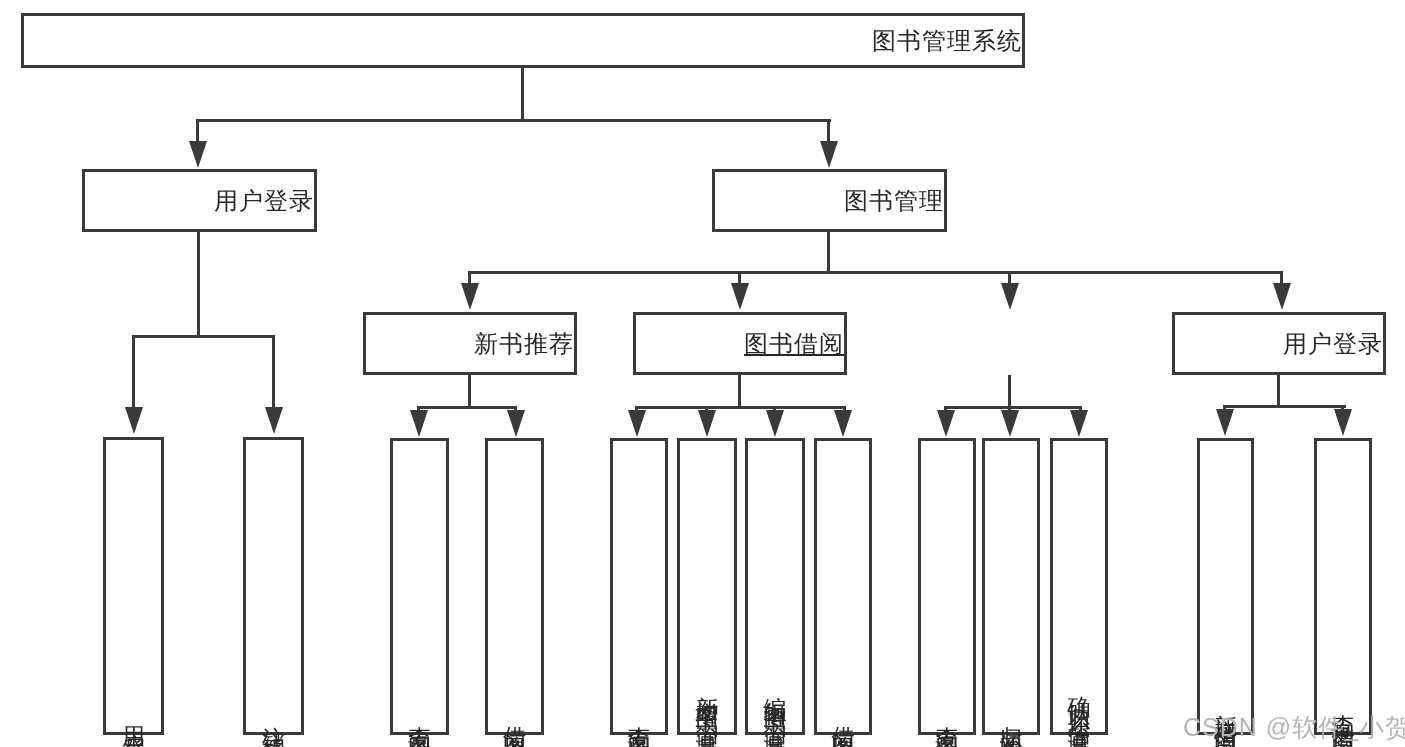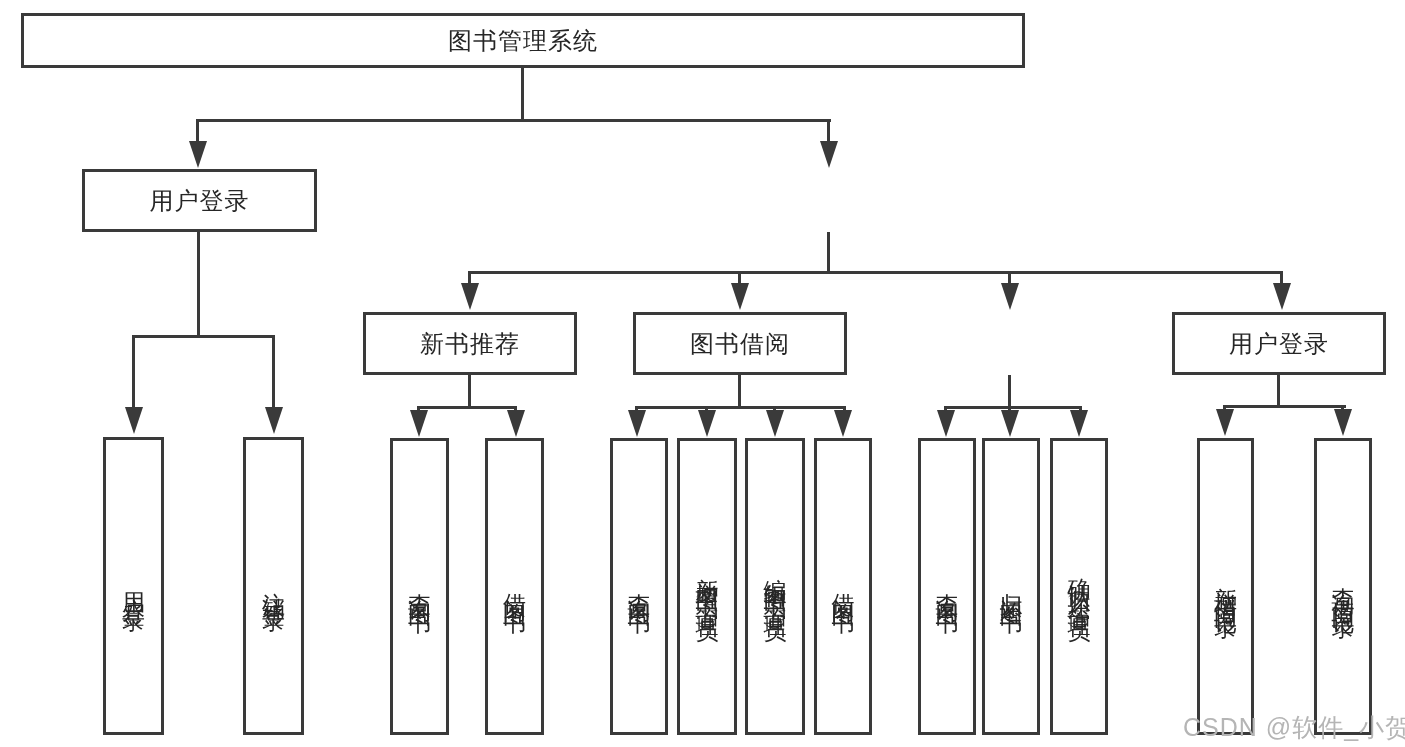--- a/index.html
+++ b/index.html
@@ -16,21 +16,21 @@
     overflow: hidden;
   }
   .box {
     position: absolute;
     box-sizing: border-box;
     border: 3px solid #3a3a3a;
     background: #ffffff;
     color: #262626;
     display: flex;
     align-items: center;
-    justify-content: center;
+    justify-content: flex-end;
   }
   .hbox {
     font-size: 24px;
     letter-spacing: 1px;
     white-space: nowrap;
   }
   .vbox {
     writing-mode: vertical-rl;
     font-size: 23px;
     letter-spacing: 6px;
@@ -68,20 +68,23 @@
   <div class="line" style="left:521px; top:68px; width:3px; height:54px;"></div>
   <div class="line" style="left:196px; top:119px; width:635px; height:3px;"></div>
   <div class="line" style="left:196px; top:119px; width:3px; height:24px;"></div>
   <div class="arrow" style="left:189px; top:141px;"></div>
   <div class="line" style="left:827px; top:119px; width:3px; height:24px;"></div>
   <div class="arrow" style="left:820px; top:141px;"></div>
 
   <div class="box hbox" style="left:82px; top:169px; width:235px; height:63px;">
     <span>用户登录</span>
   </div>
+  <div class="box hbox" style="left:712px; top:169px; width:235px; height:63px;">
+    <span>图书管理</span>
+  </div>
 
   <div class="line" style="left:197px; top:232px; width:3px; height:106px;"></div>
   <div class="line" style="left:132px; top:335px; width:143px; height:3px;"></div>
   <div class="line" style="left:132px; top:335px; width:3px; height:74px;"></div>
   <div class="arrow" style="left:125px; top:407px;"></div>
   <div class="line" style="left:272px; top:335px; width:3px; height:74px;"></div>
   <div class="arrow" style="left:265px; top:407px;"></div>
 
   <div class="line" style="left:827px; top:232px; width:3px; height:42px;"></div>
   <div class="line" style="left:468px; top:271px; width:815px; height:3px;"></div>
@@ -90,21 +93,21 @@
   <div class="line" style="left:738px; top:271px; width:3px; height:14px;"></div>
   <div class="arrow" style="left:731px; top:283px;"></div>
   <div class="line" style="left:1008px; top:271px; width:3px; height:14px;"></div>
   <div class="arrow" style="left:1001px; top:283px;"></div>
   <div class="line" style="left:1280px; top:271px; width:3px; height:14px;"></div>
   <div class="arrow" style="left:1273px; top:283px;"></div>
 
   <div class="box hbox" style="left:363px; top:312px; width:214px; height:63px;">
     <span>新书推荐</span>
   </div>
-  <div class="box hbox" style="left:633px; top:312px; width:214px; height:63px;">
+  <div class="box hbox" style="left:633px; top:312px; width:214px; height:63px;text-decoration:underline;">
     <span>图书借阅</span>
   </div>
   <div class="box hbox" style="left:1172px; top:312px; width:214px; height:63px;">
     <span>用户登录</span>
   </div>
 
   <div class="line" style="left:468px; top:375px; width:3px; height:34px;"></div>
   <div class="line" style="left:417px; top:406px; width:100px; height:3px;"></div>
   <div class="line" style="left:417px; top:406px; width:3px; height:6px;"></div>
   <div class="arrow" style="left:410px; top:410px;"></div>

